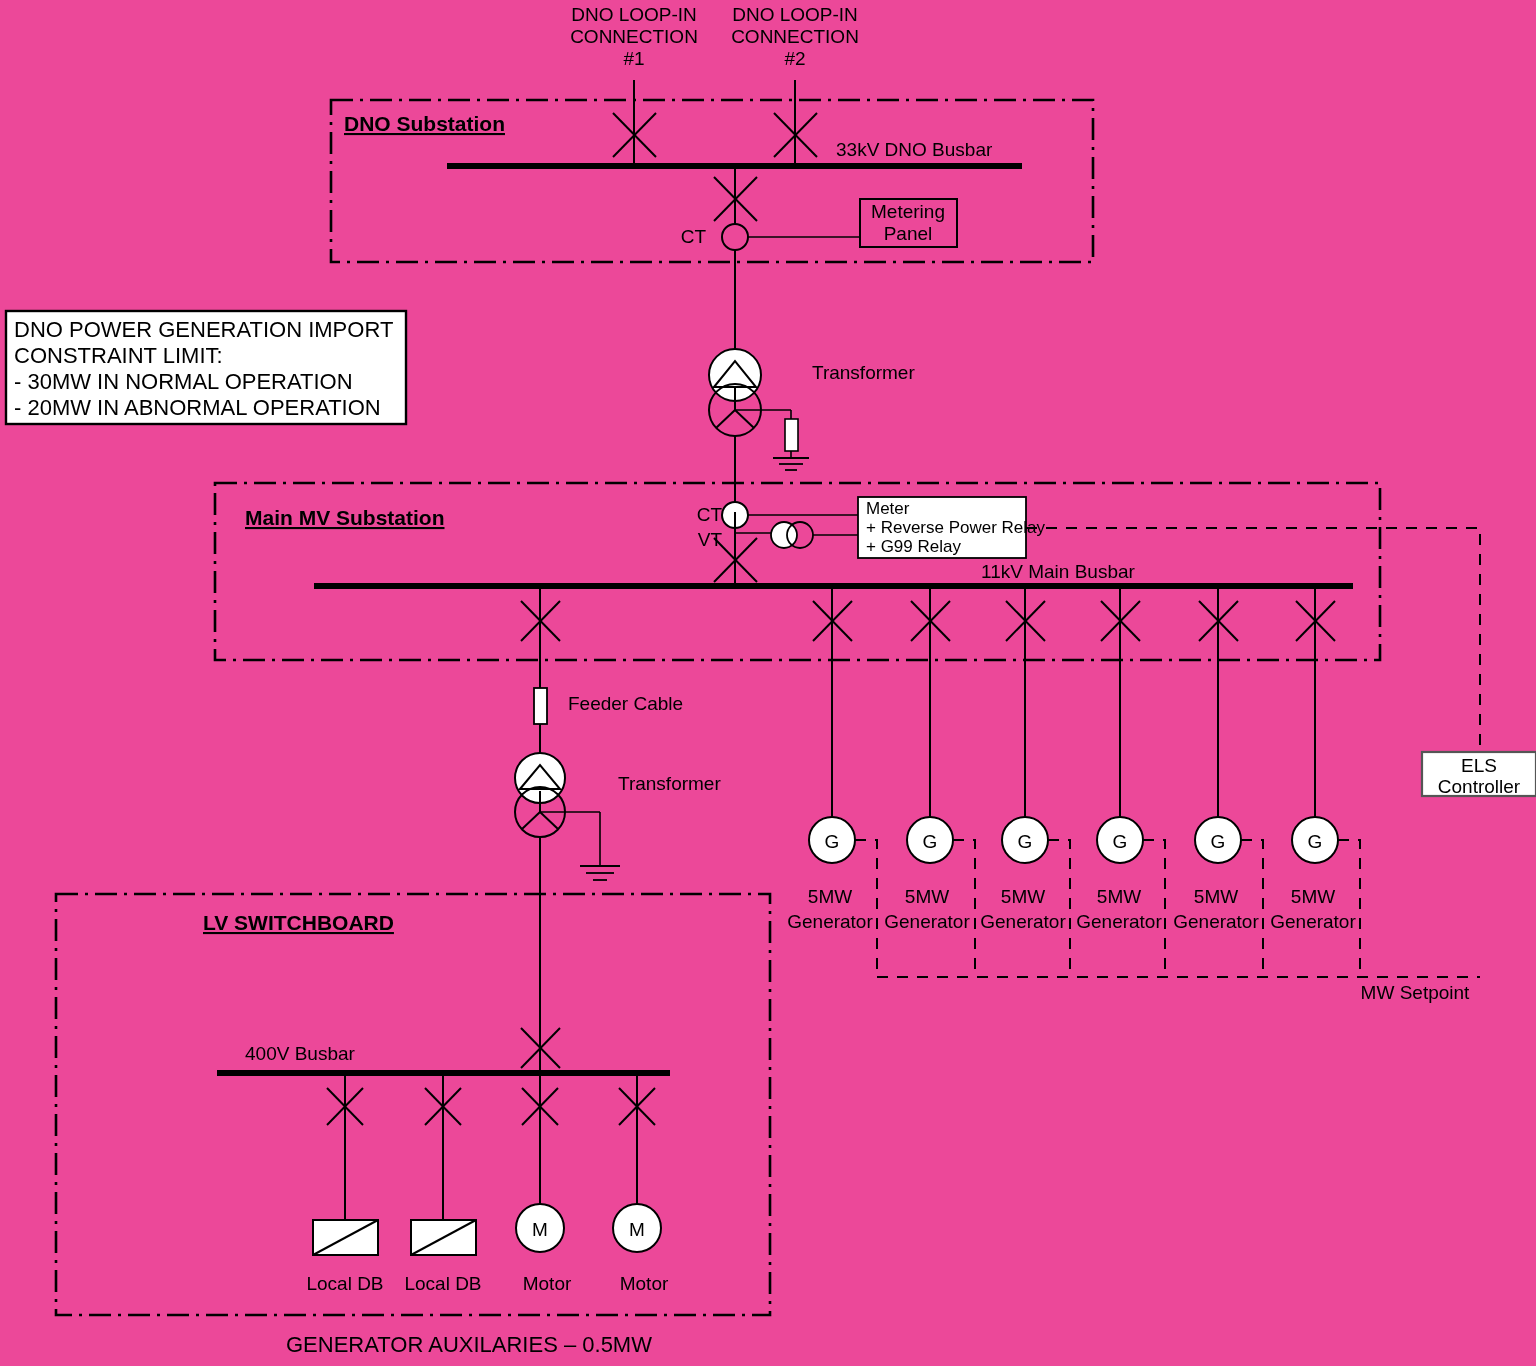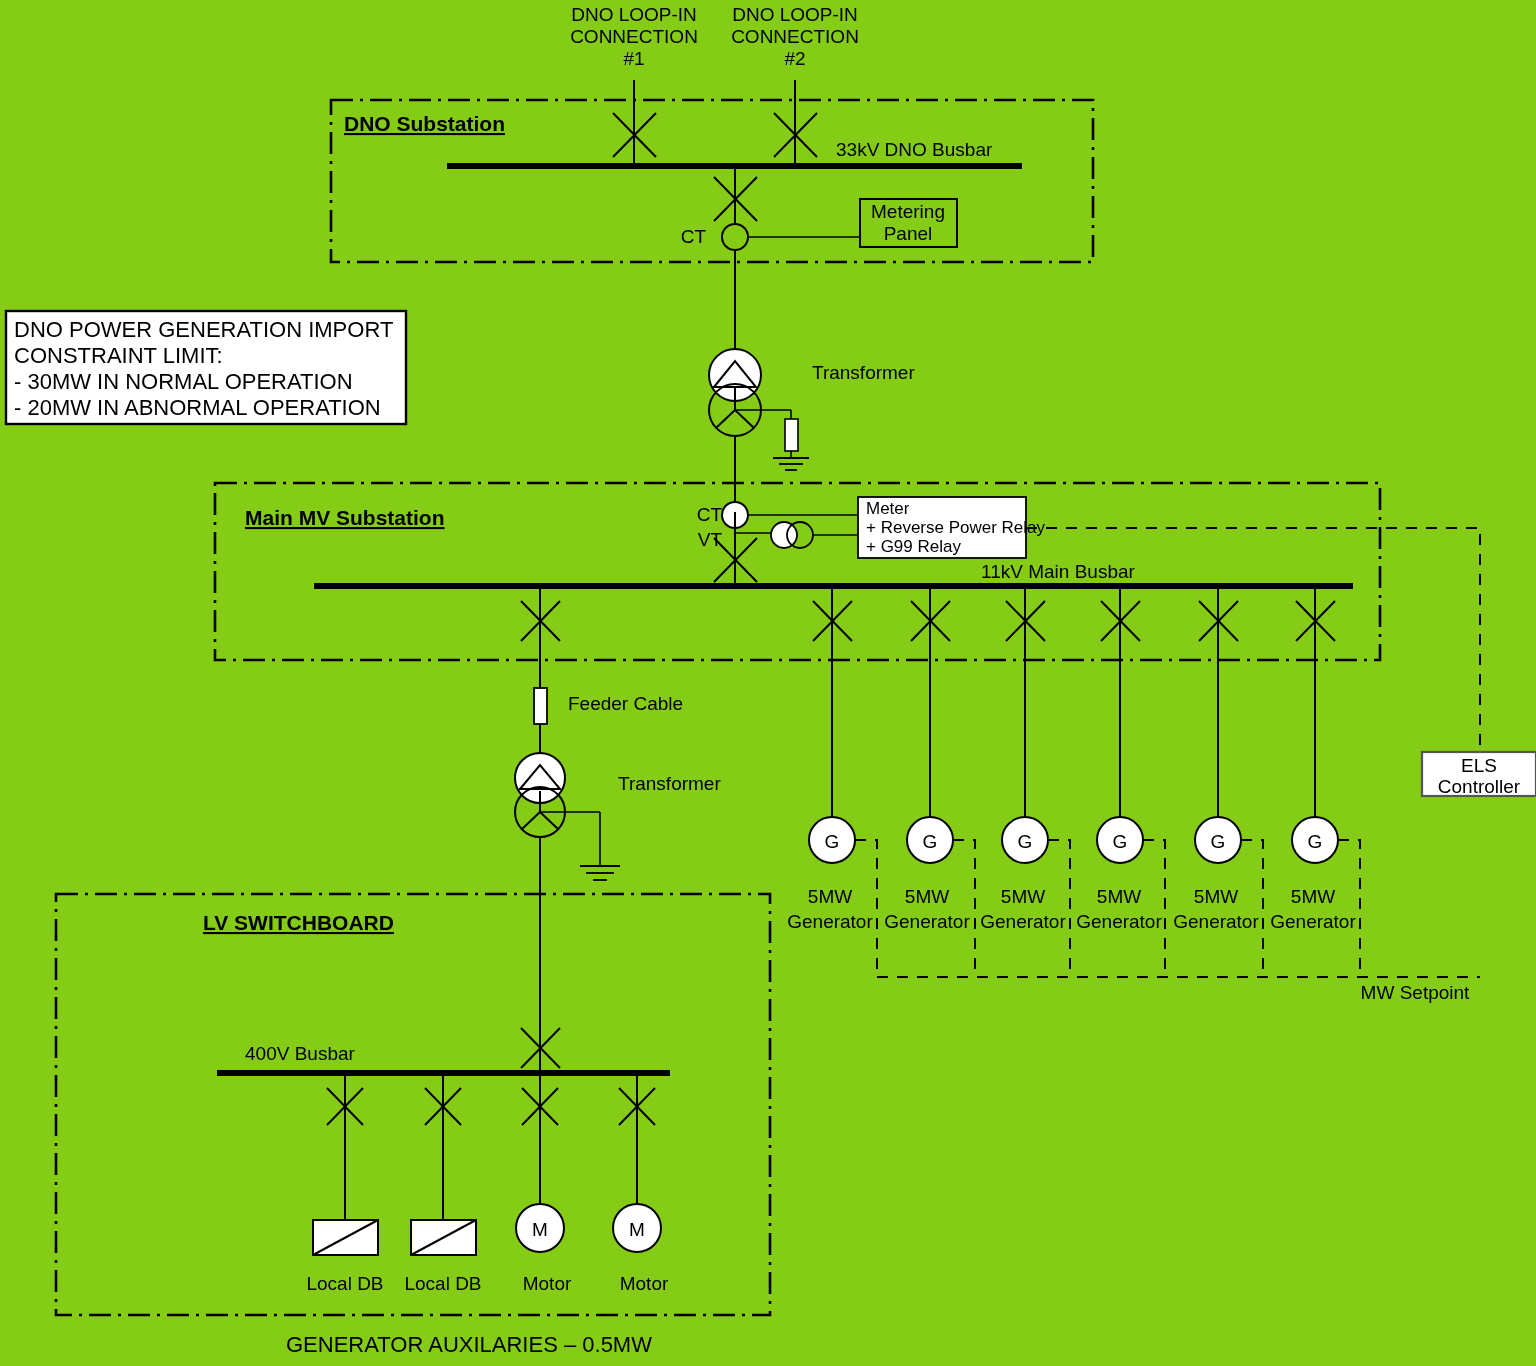--- a/index.html
+++ b/index.html
@@ -1,17 +1,17 @@
 <!DOCTYPE html>
 <html><head>
 <meta charset="utf-8">
 <style>
   html,body{margin:0;padding:0;background:#ffffff;}
   body{font-family:"Liberation Sans","DejaVu Sans",sans-serif;color:#000;}
-  #stage{position:relative;width:1536px;height:1366px;background:#84cc16;overflow:hidden;}
+  #stage{position:relative;width:1536px;height:1366px;background:#ec4899;overflow:hidden;}
   #stage svg{position:absolute;left:0;top:0;}
   text{font-family:"Liberation Sans","DejaVu Sans",sans-serif;fill:#000;}
   .lbl{font-size:19px;}
   .hdr{font-size:21px;font-weight:bold;text-decoration:underline;}
   .caps{font-size:22px;}
   .caps-b{font-size:22px;}
   .tiny{font-size:17px;}
 </style>
 </head>
 <body>

